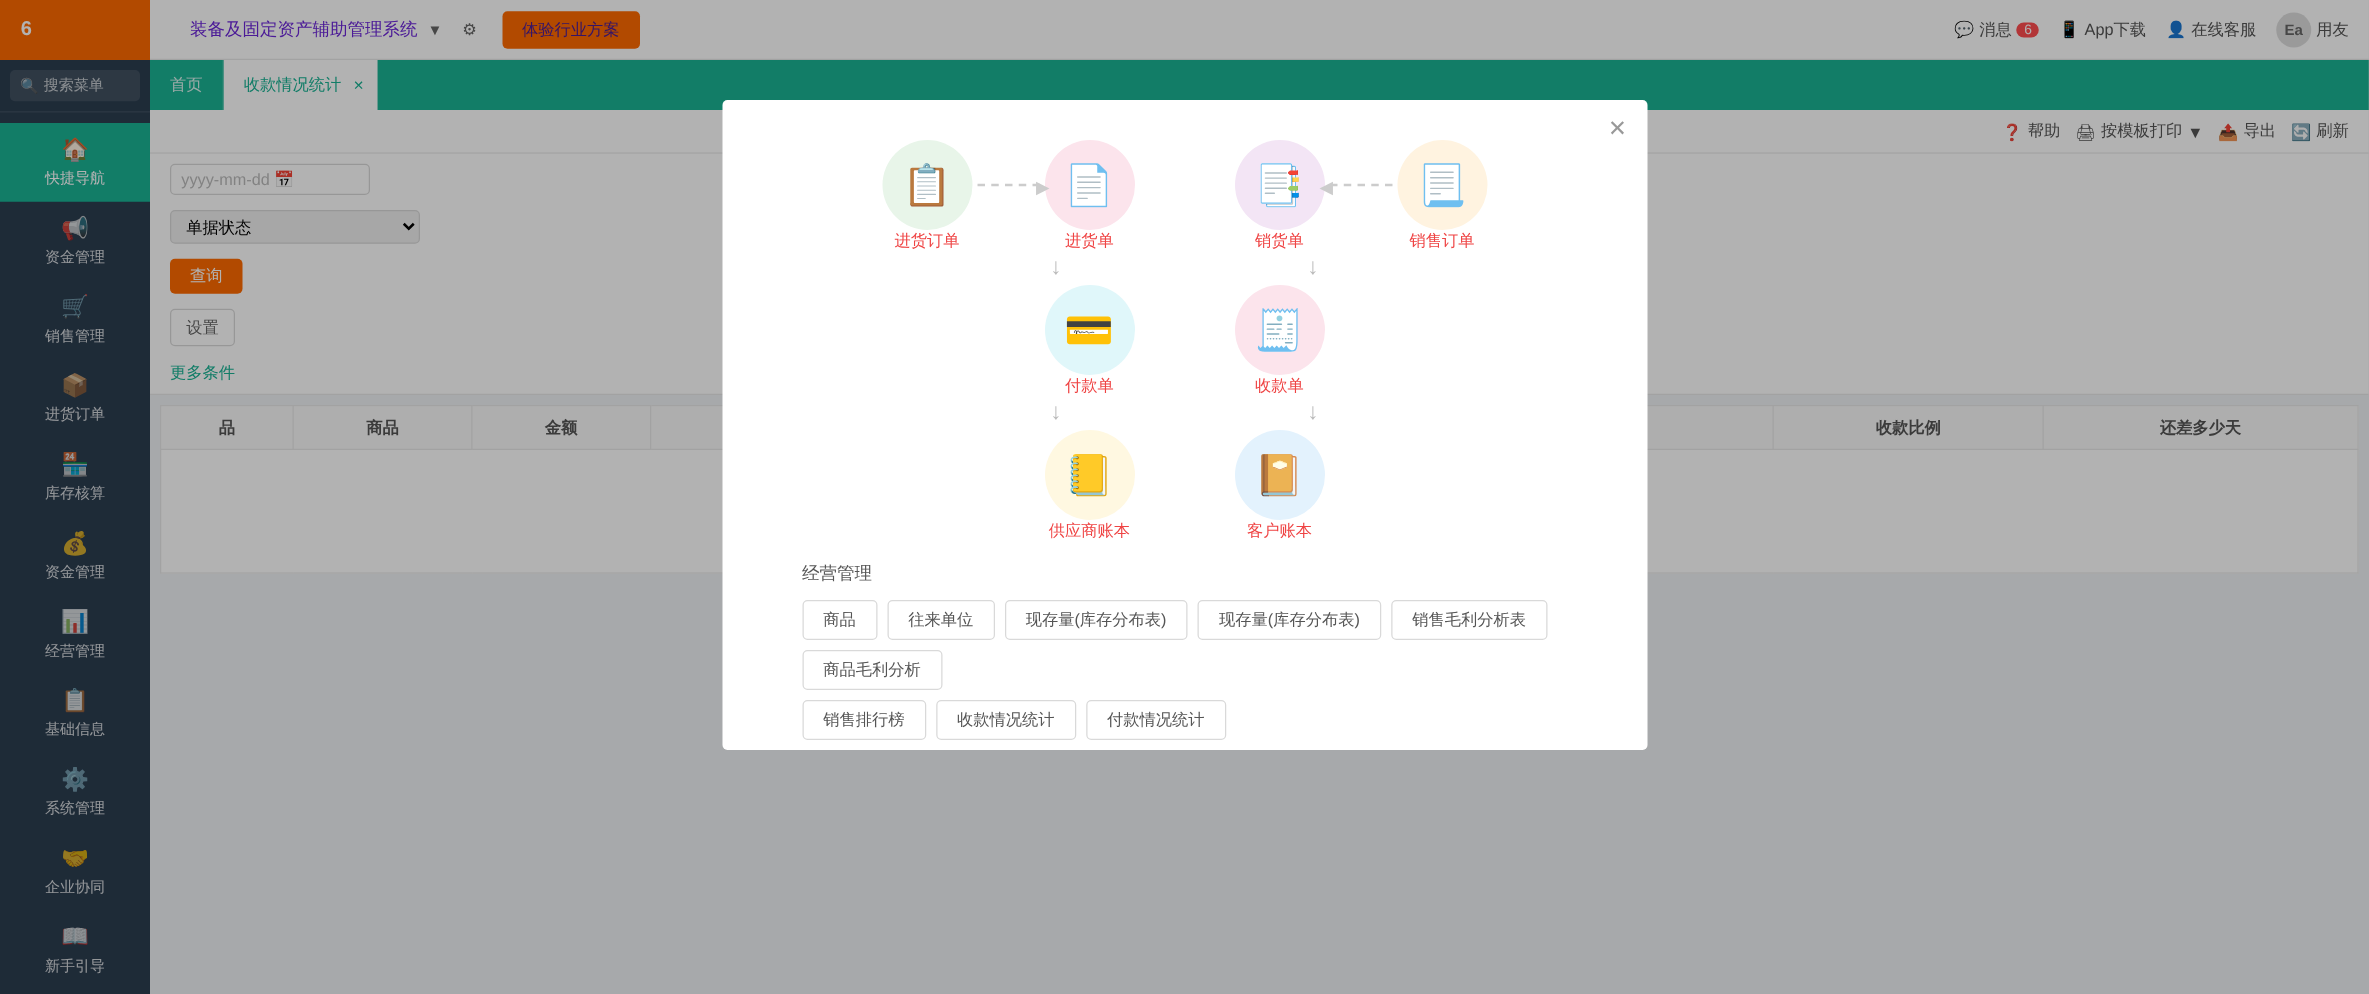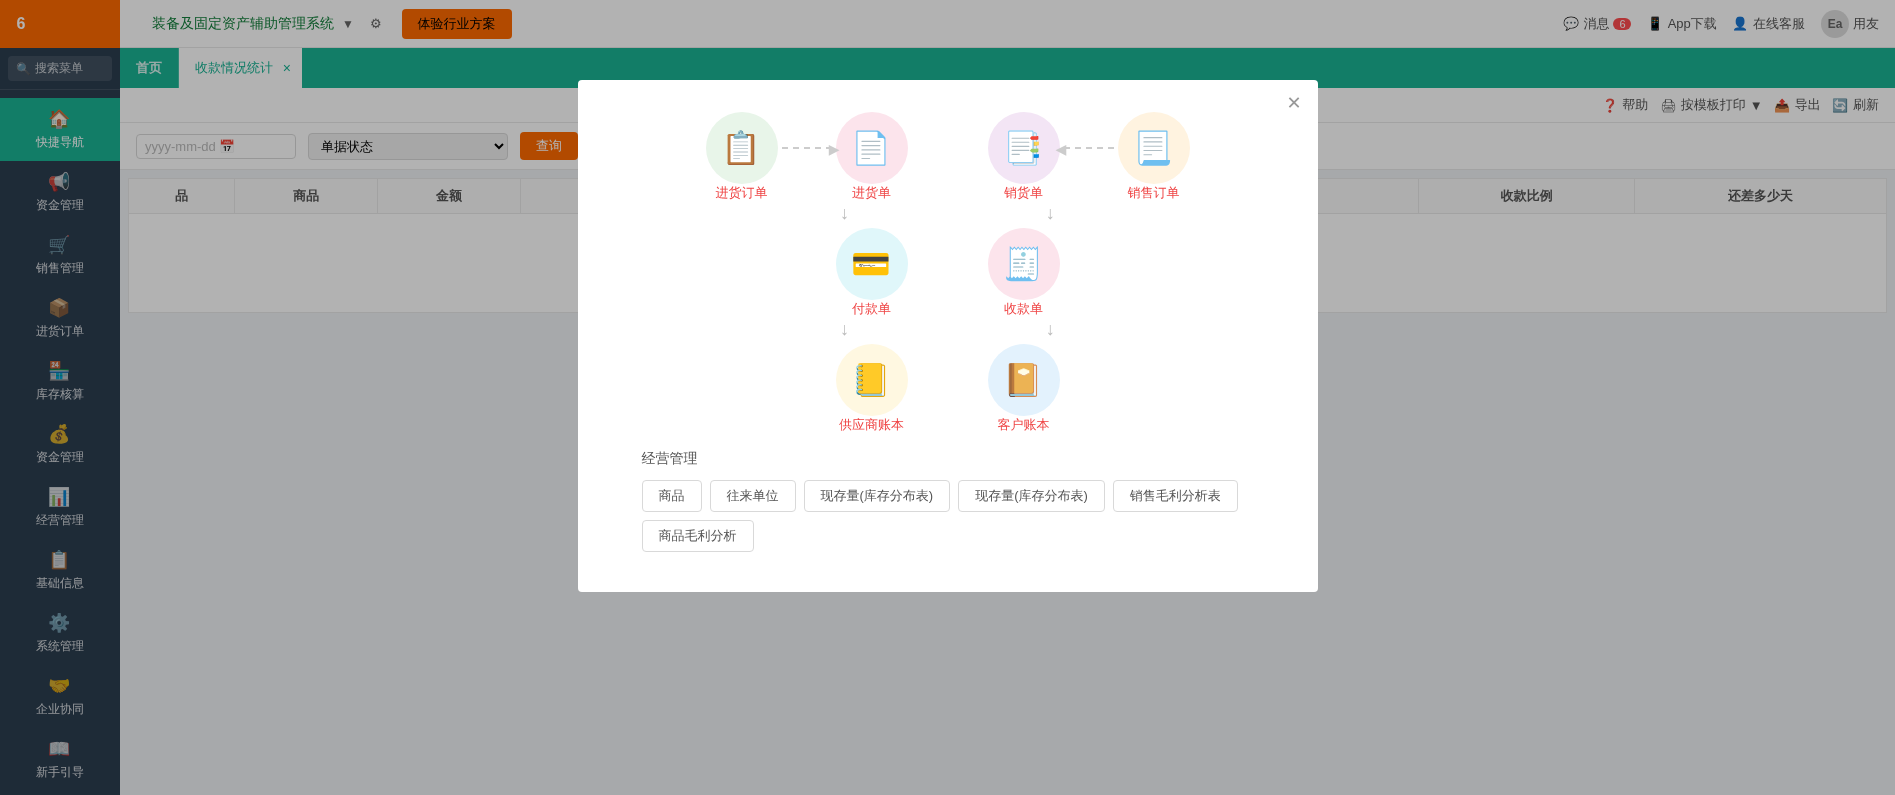--- a/index.html
+++ b/index.html
@@ -22,28 +22,28 @@
       background: #ff6b00;
       border-radius: 50%;
       display: flex; align-items: center; justify-content: center;
       color: #fff; font-size: 16px; font-weight: bold;
     }
     .logo-text { font-size: 12px; color: #ff6b00; line-height: 1.3; }
     .system-title-area {
       display: flex; align-items: center; gap: 8px;
       margin-left: 16px; flex: 1;
     }
-    .system-title { font-size: 14px; color: #15803d; }
+    .system-title { font-size: 14px; color: #6d28d9; }
     .dropdown-btn {
       cursor: pointer; color: #666;
       background: none; border: none; font-size: 12px;
     }
     .settings-icon { color: #666; cursor: pointer; margin-left: 8px; }
     .experience-btn {
-      background: #ff6b00; color: #000000; border: none;
+      background: #ff6b00; color: #4c1d95; border: none;
       padding: 6px 16px; border-radius: 4px; cursor: pointer;
       font-size: 13px; margin-left: 12px;
     }
     .top-right {
       display: flex; align-items: center; gap: 16px; margin-left: auto;
     }
     .top-right-item {
       display: flex; align-items: center; gap: 4px;
       color: #555; cursor: pointer; font-size: 13px;
     }
@@ -131,22 +131,22 @@
     .toolbar-btn {
       display: flex; align-items: center; gap: 4px;
       color: #555; cursor: pointer; font-size: 13px;
       background: none; border: none;
     }
 
     
     .filter-row {
       background: #fff;
       padding: 8px 16px;
-      display: flex; align-items: center; gap: 12px;
-      border-bottom: 1px solid #e8e8e8; flex-wrap: wrap;
+      display: flex; align-items: flex-start; gap: 12px;
+      border-bottom: 1px solid #e8e8e8; flex-wrap: wrap; flex-direction: column;
     }
     .filter-input {
       border: 1px solid #d9d9d9; border-radius: 4px;
       padding: 4px 8px; font-size: 13px; width: 160px;
       display: flex; align-items: center; gap: 4px; cursor: pointer;
     }
     .filter-select {
       border: 1px solid #d9d9d9; border-radius: 4px;
       padding: 4px 8px; font-size: 13px; width: 200px;
     }
@@ -340,21 +340,21 @@
       <span>在线客服</span>
     </div>
     <div class="top-right-item">
       <div class="user-avatar">Ea</div>
       <span>用友</span>
     </div>
   </div>
 </div>
 
 <div class="tab-bar" id="tab-bar">
-<div class="tab-item" style="position: relative; padding-right: 16px; font-weight: bold;">
+<div class="tab-item" style="position: relative; padding-right: 16px;">
       <span>首页</span>
     </div>
     <div class="tab-item active" style="position: relative; padding-right: 28px;">
       <span>收款情况统计</span>
       <button class="tab-close-btn">×</button>
     </div>
   </div>
 
 <div class="main-content">
 
@@ -541,17 +541,22 @@
       <div class="common-functions">
         <div class="common-title">经营管理</div>
         <div class="func-buttons" id="func-buttons-row1">
         <button class="func-btn">商品</button>
             <button class="func-btn">往来单位</button>
             <button class="func-btn">现存量(库存分布表)</button>
             <button class="func-btn">现存量(库存分布表)</button>
             <button class="func-btn">销售毛利分析表</button>
             <button class="func-btn">商品毛利分析</button>
           </div>
+        <div class="func-buttons" id="func-buttons-row2">
+        <button class="func-btn">销售排行榜</button>
+            <button class="func-btn">收款情况统计</button>
+            <button class="func-btn">付款情况统计</button>
+          </div>
       </div>
     </div>
 
   </div>
 </div>
 
 </body></html>

